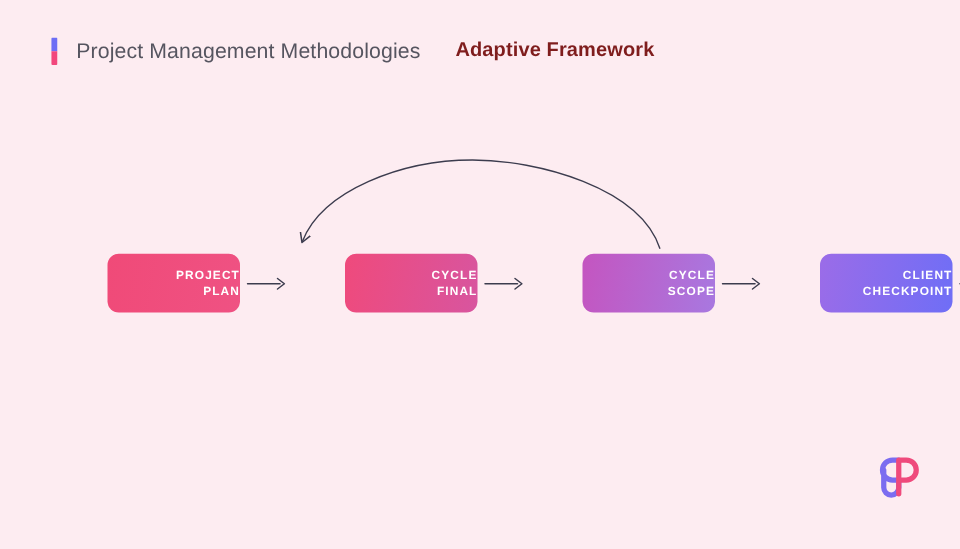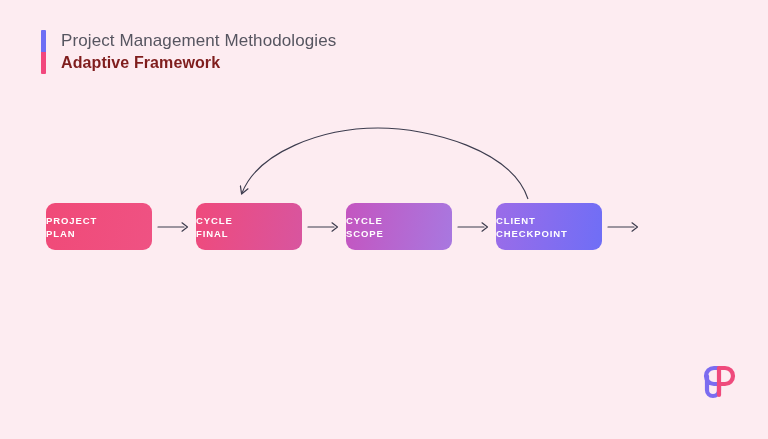--- a/index.html
+++ b/index.html
@@ -34,22 +34,23 @@
   #accent-bar .seg-top {
     flex: 1;
     background: #6d6ef5;
   }
   #accent-bar .seg-bottom {
     flex: 1;
     background: #f2477d;
   }
   #header-text {
     display: flex;
-    flex-direction: column;
+    flex-direction: row;
     justify-content: space-between;
+    gap: 28px;
   }
   #title-main {
     font-size: 17px;
     color: #565560;
     line-height: 22px;
     letter-spacing: 0.1px;
     white-space: nowrap;
   }
   #title-sub {
     font-size: 16px;
@@ -67,23 +68,24 @@
     top: 203px;
     display: flex;
     align-items: center;
   }
   .node {
     width: 106px;
     height: 47px;
     border-radius: 9px;
     display: flex;
     flex-direction: column;
-    align-items: flex-start;
+    align-items: flex-end;
     justify-content: center;
     box-sizing: border-box;
+    margin-left: 40px;
   }
   .node .line {
     color: #ffffff;
     font-size: 9.5px;
     font-weight: bold;
     letter-spacing: 0.9px;
     line-height: 13px;
     text-align: center;
     white-space: nowrap;
   }

